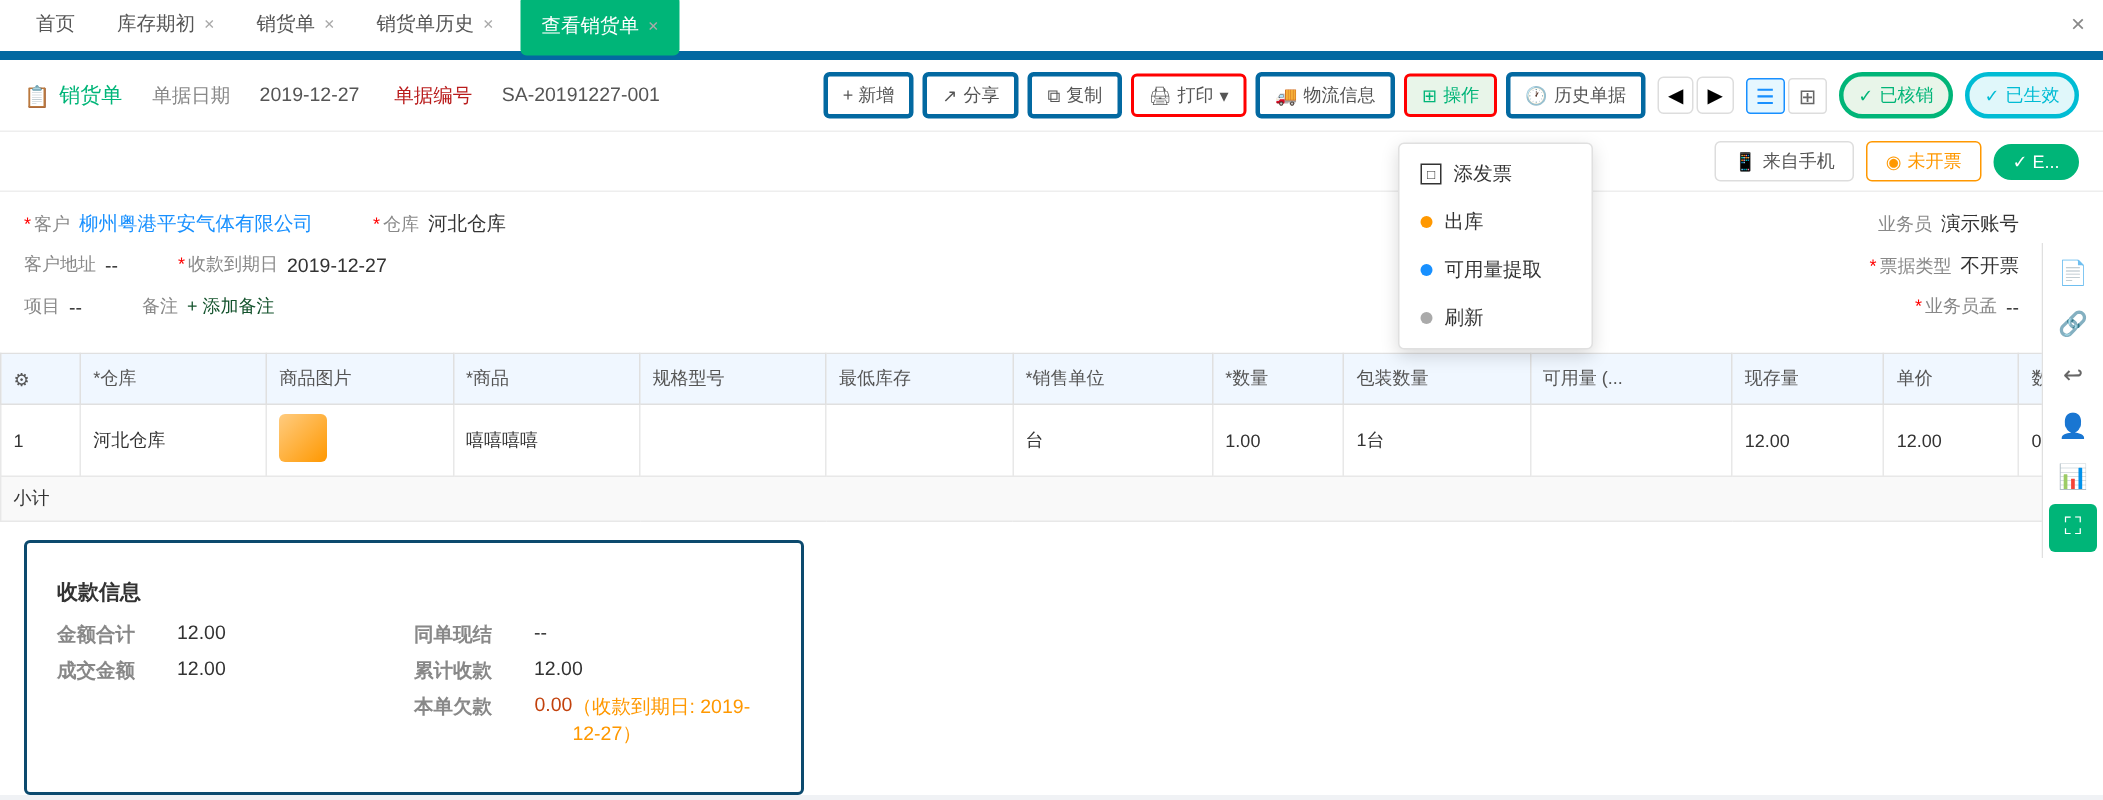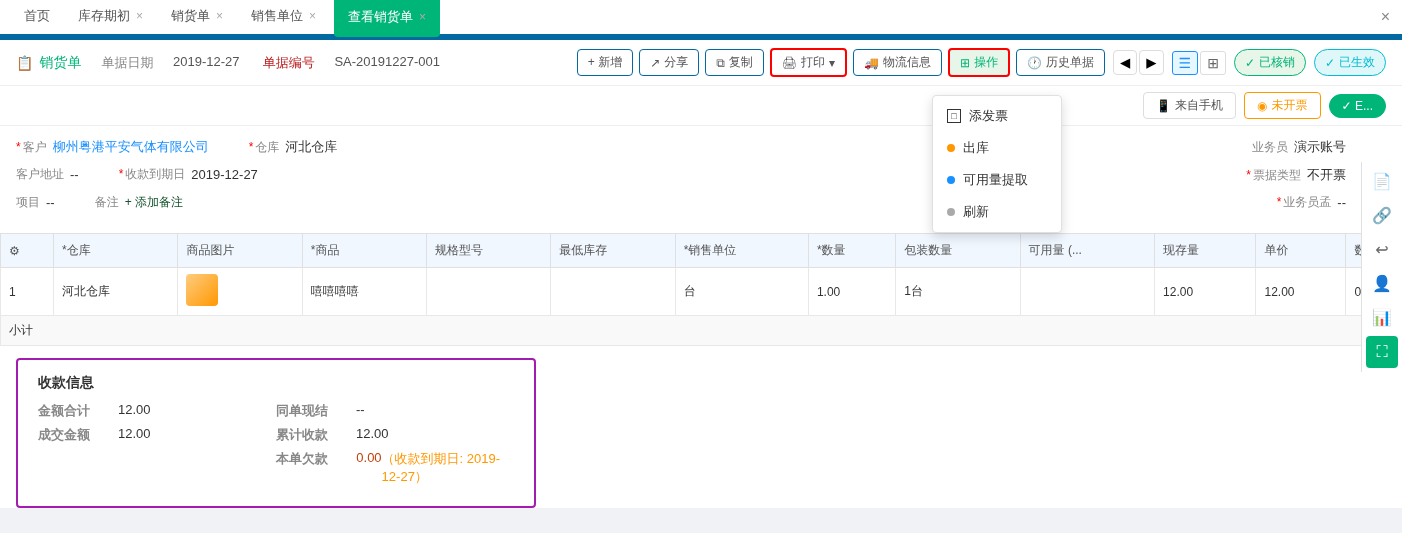--- a/index.html
+++ b/index.html
@@ -38,21 +38,21 @@
     .doc-title .icon { margin-right: 6px; }
     .doc-meta { display: flex; align-items: flex-start; margin-left: 20px; color: #555; font-size: 13px; }
     .doc-meta span { margin-right: 16px; }
 
     
     .toolbar {
       display: flex; align-items: center; margin-left: auto; gap: 8px;
     }
     .toolbar-btn {
       display: flex; align-items: center; gap: 4px;
-      padding: 4px 10px; border: 1px solid #0369a1; border-radius: 4px;
+      padding: 4px 10px; border: 3px solid #0369a1; border-radius: 4px;
       background: #fff; cursor: pointer; font-size: 12px; color: #555;
       white-space: nowrap;
     }
     .toolbar-btn.active-ops { background: #e8f5e9; border-color: #00b578; color: #00b578; border: 2px solid red; }
     .toolbar-btn.status-green { background: #e8f5e9; border-color: #00b578; color: #00b578; border-radius: 20px; }
     .toolbar-btn.status-teal { background: #e0f7fa; border-color: #00bcd4; color: #00bcd4; border-radius: 20px; }
     .nav-arrows { display: flex; gap: 2px; }
     .nav-arrow { padding: 4px 6px; border: 1px solid #ddd; border-radius: 4px; cursor: pointer; background: #fff; }
 
     
@@ -84,22 +84,22 @@
     .table-wrap { overflow-x: auto; margin: 0 0 0 0; }
     table { width: 100%; border-collapse: collapse; font-size: 12px; }
     thead tr { background: #f0f7ff; }
     th { padding: 8px 8px; text-align: left; border: 1px solid #e0e0e0; color: #555; font-weight: normal; white-space: nowrap; }
     td { padding: 6px 8px; border: 1px solid #e8e8e8; color: #333; white-space: nowrap; }
     tr.subtotal { background: #f9f9f9; }
     .img-placeholder { width: 32px; height: 32px; background: linear-gradient(135deg, #ffcc80, #ff9800); border-radius: 4px; display: inline-block; }
 
     
     .payment-info {
-      border: 2px solid #a21caf; border-radius: 4px;
-      padding: 14px 20px; margin: 12px 16px;
+      border: 2px solid #0c4a6e; border-radius: 4px;
+      padding: 24px 20px; margin: 12px 16px;
       background: #fff; max-width: 520px;
     }
     .payment-title { font-size: 14px; font-weight: bold; margin-bottom: 10px; color: #333; }
     .payment-row { display: flex; margin-bottom: 6px; font-size: 13px; }
     .payment-col { flex: 1; display: flex; }
     .pay-label { color: #888; width: 80px; font-weight: bold; }
     .pay-value { color: #333; }
     .pay-value.red { color: #c2410c; margin-left: 16px; }
     .pay-value.orange { color: #ff9800; }
 
@@ -150,21 +150,21 @@
   </div>
   <div class="tab-item">
     <span>库存期初</span>
     <span class="tab-close">×</span>
   </div>
   <div class="tab-item">
     <span>销货单</span>
     <span class="tab-close">×</span>
   </div>
   <div class="tab-item">
-    <span>销售单位</span>
+    <span>销货单历史</span>
     <span class="tab-close">×</span>
   </div>
   <div class="tab-item highlight">
     <span>查看销货单</span>
     <span class="tab-close">×</span>
   </div>
   <div class="tab-bar-close">×</div>
 </div>
 
 <div class="main-content">

